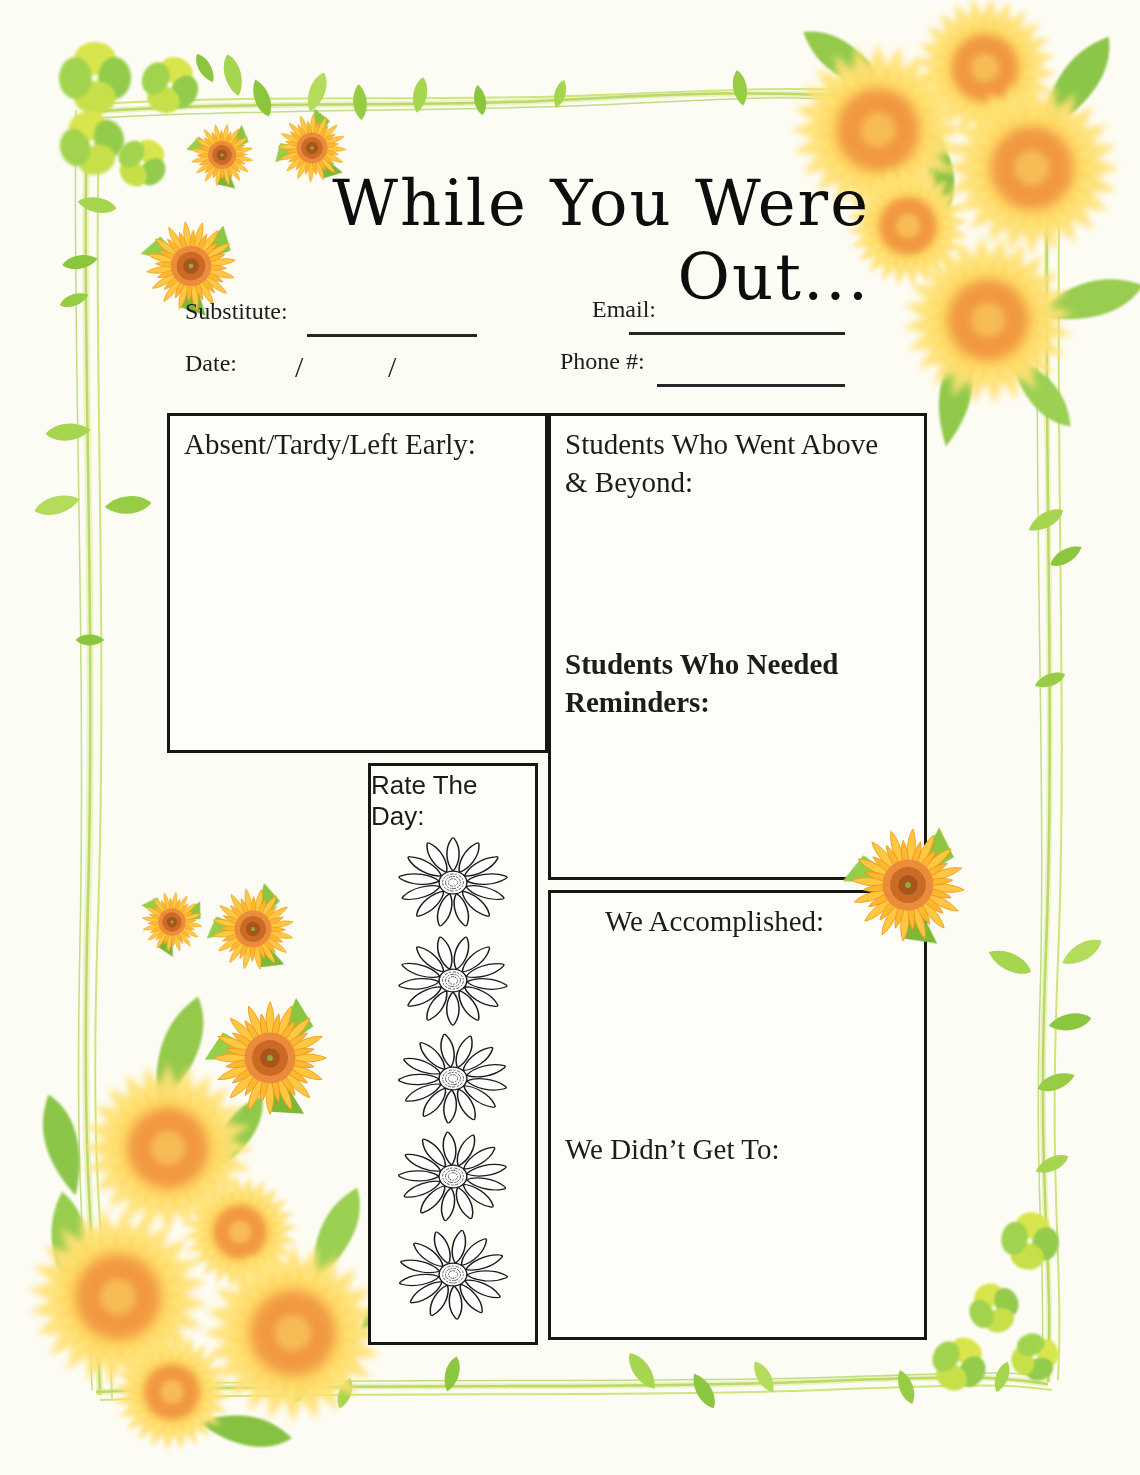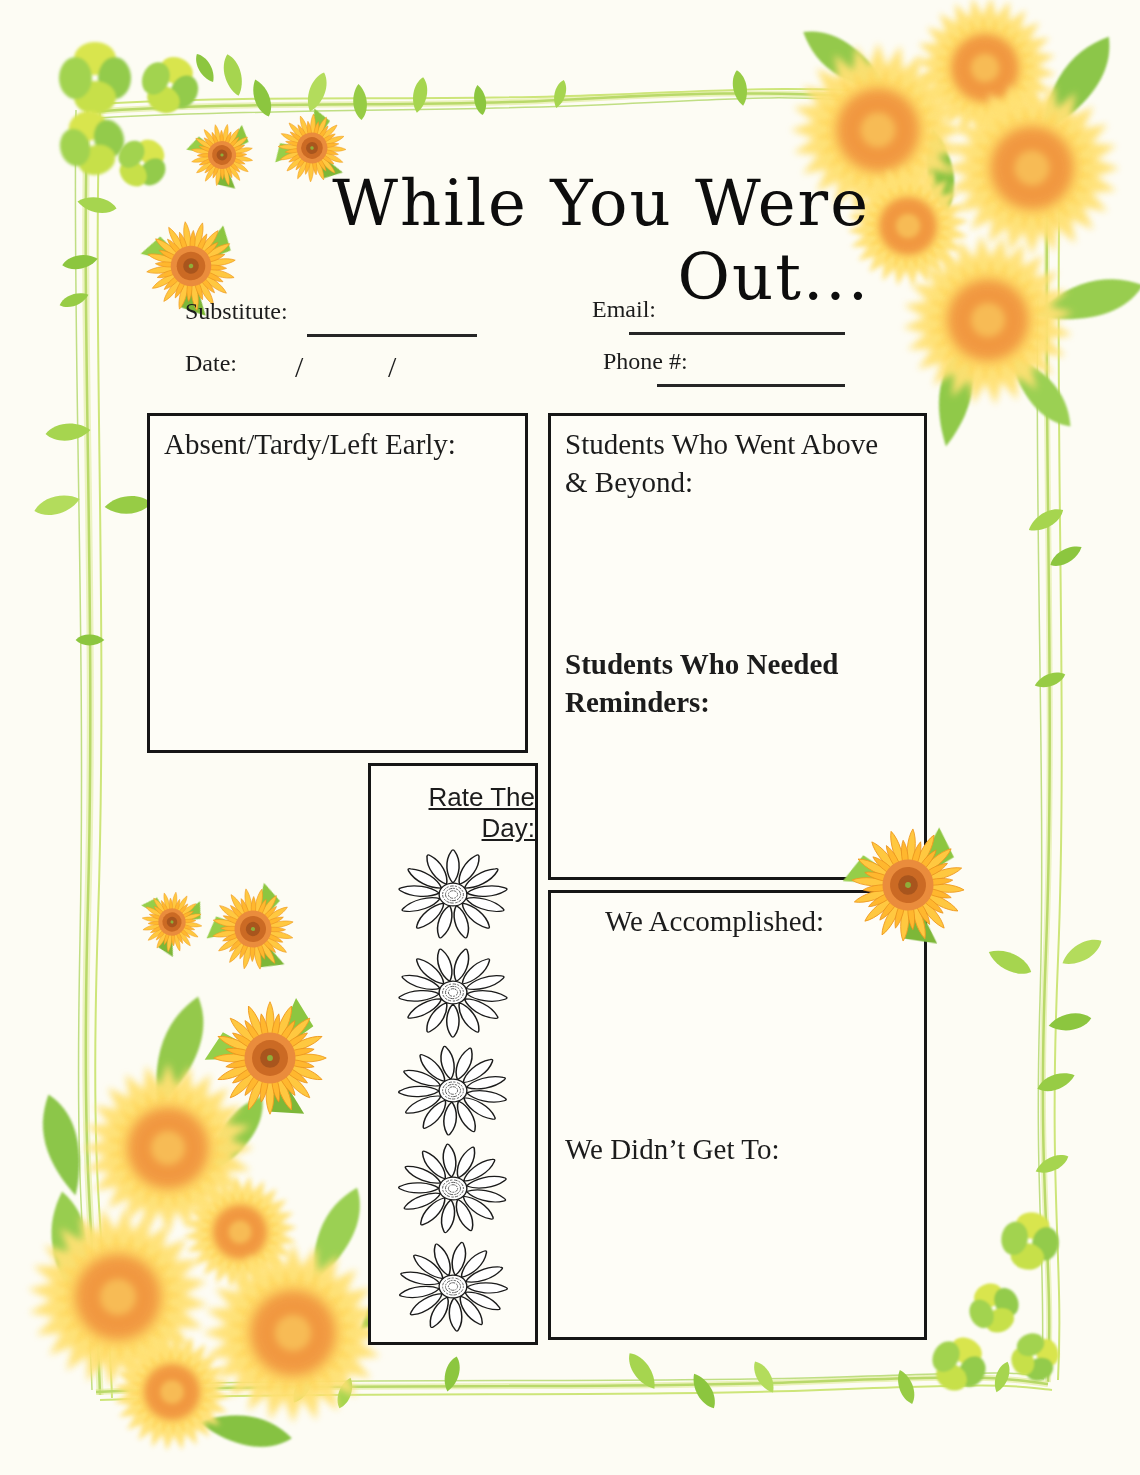--- a/index.html
+++ b/index.html
@@ -19,31 +19,31 @@
 
   .fld-label{position:absolute;z-index:1;font-size:24px;white-space:nowrap;}
   .fld-line{position:absolute;z-index:1;height:34px;border-bottom:3px solid #262626;}
   .slash{position:absolute;z-index:1;font-size:30px;}
 
   .box{position:absolute;z-index:1;border:3px solid #161616;background:#fefdf7;box-sizing:border-box;}
   .box-label{font-size:29px;line-height:1.3;padding:10px 14px;}
   .box-label.abs2{position:absolute;left:0;padding:0 14px;}
   .writing-area{position:absolute;left:0;right:0;bottom:0;}
 
-  #box-absent{left:147px;top:413px;width:381px;height:340px;}
+  #box-absent{left:167px;top:413px;width:381px;height:340px;}
   #box-students{left:548px;top:413px;width:379px;height:467px;}
   #box-rate{left:368px;top:763px;width:170px;height:582px;}
   #box-accomplished{left:548px;top:890px;width:379px;height:450px;padding-left:40px;}
 
   #box-students .abs2{top:230px;font-weight:bold;}
   #box-accomplished .abs2{top:238px;}
 
   .rate-label{
     font-family:"Liberation Sans",sans-serif;font-size:26px;
-    text-align:right;padding-top:16px;font-weight:400;text-decoration:underline;
+    text-align:left;padding-top:4px;font-weight:400;
   }
   .daisy{display:block;margin:3px auto 0 auto;width:118px;height:95px;}
 </style>
 </head>
 <body>
 
 <div class="page">
 
   <svg class="decor" width="1140" height="1475" viewBox="0 0 1140 1475" aria-hidden="true">
     <defs>
@@ -253,21 +253,21 @@
   <div class="fld-label" style="left:185px;top:298px;">Substitute:</div>
   <div class="fld-line" style="left:307px;top:300px;width:170px;"></div>
 
   <div class="fld-label" style="left:560px;top:296px;margin-left:32px;">Email:</div>
   <div class="fld-line" style="left:629px;top:298px;width:216px;"></div>
 
   <div class="fld-label" style="left:185px;top:350px;">Date:</div>
   <span class="slash" style="left:295px;top:350px;">/</span>
   <span class="slash" style="left:388px;top:350px;">/</span>
 
-  <div class="fld-label" style="left:560px;top:348px;margin-left:43px;">Phone #:</div>
+  <div class="fld-label" style="left:560px;top:348px;">Phone #:</div>
   <div class="fld-line" style="left:657px;top:350px;width:188px;"></div>
 
   <div class="box" id="box-absent">
     <div class="box-label">Absent/Tardy/Left Early:</div>
     <div class="writing-area" style="top:60px;"></div>
   </div>
 
   <div class="box" id="box-students">
     <div class="box-label" style="width:330px;font-family:Liberation Serif, serif;">Students Who Went Above &amp; Beyond:</div>
     <div class="box-label abs2" style="width:330px;">Students Who Needed Reminders:</div>

